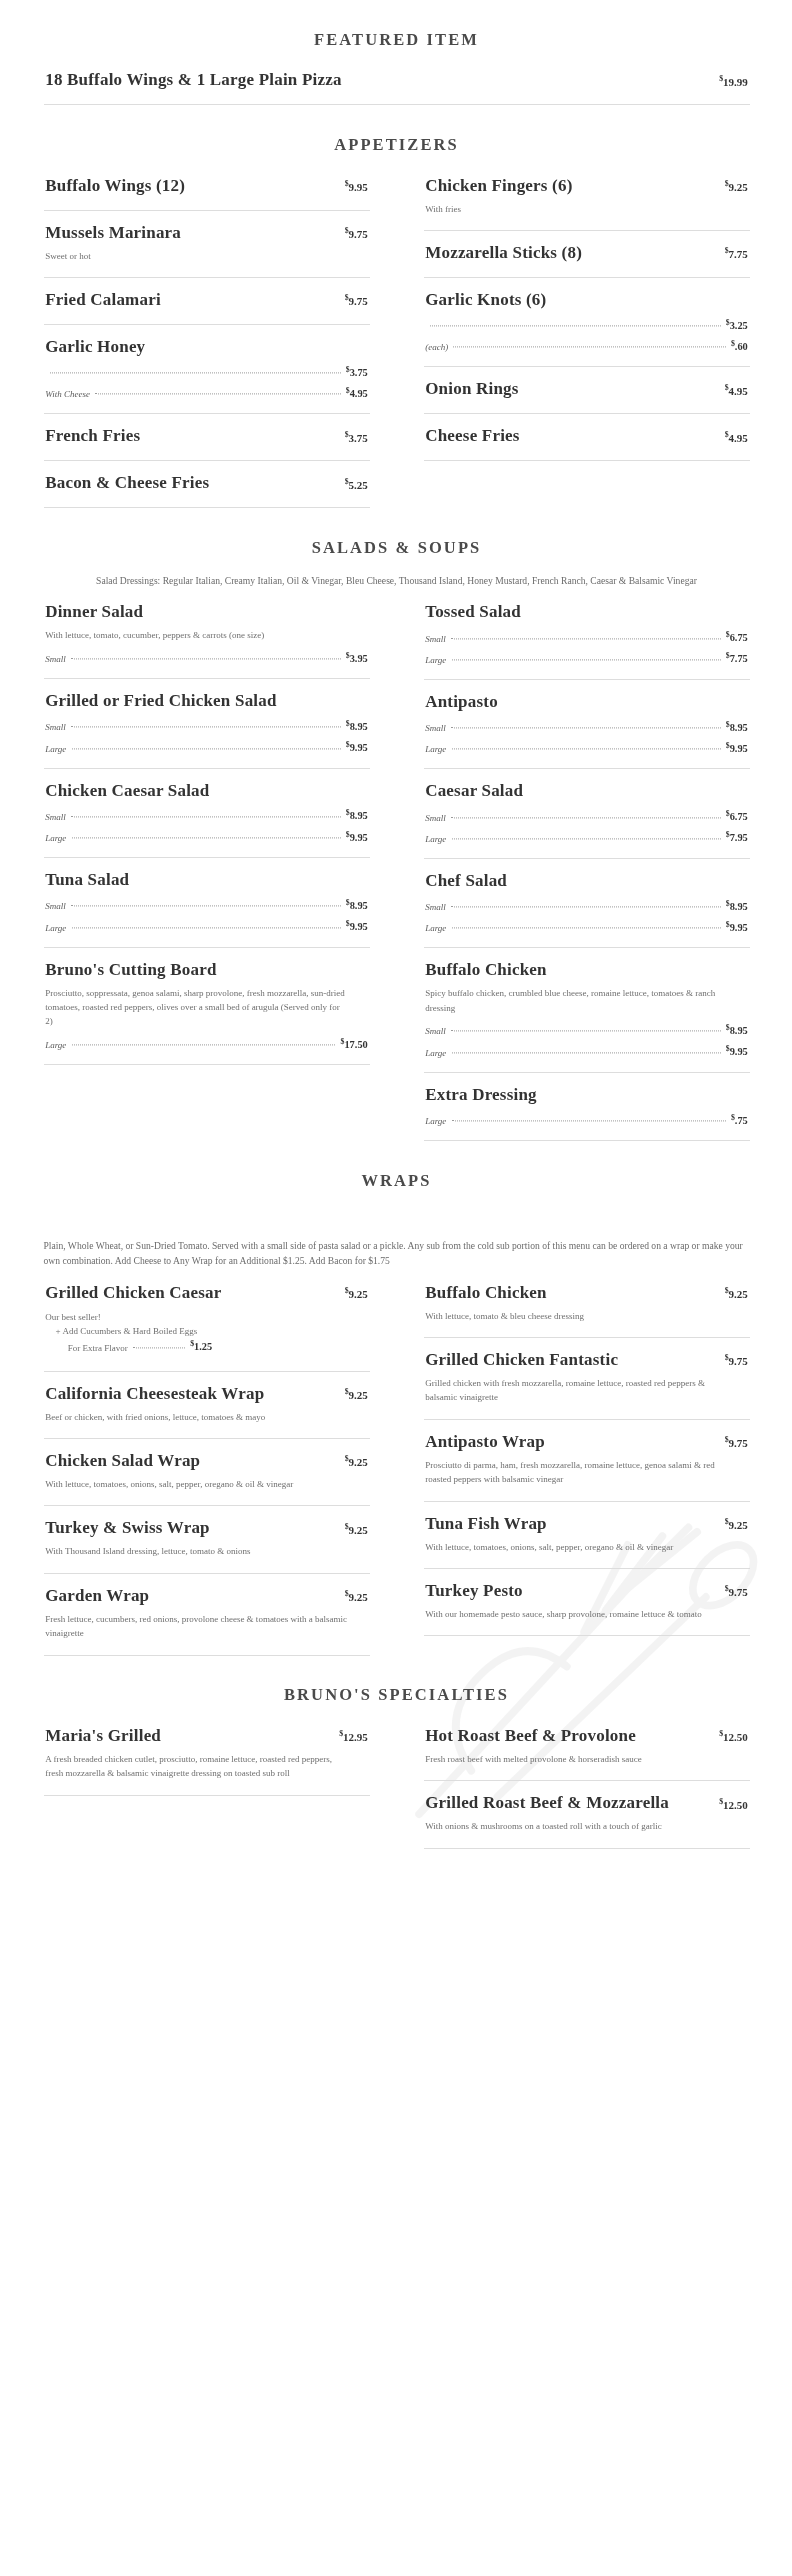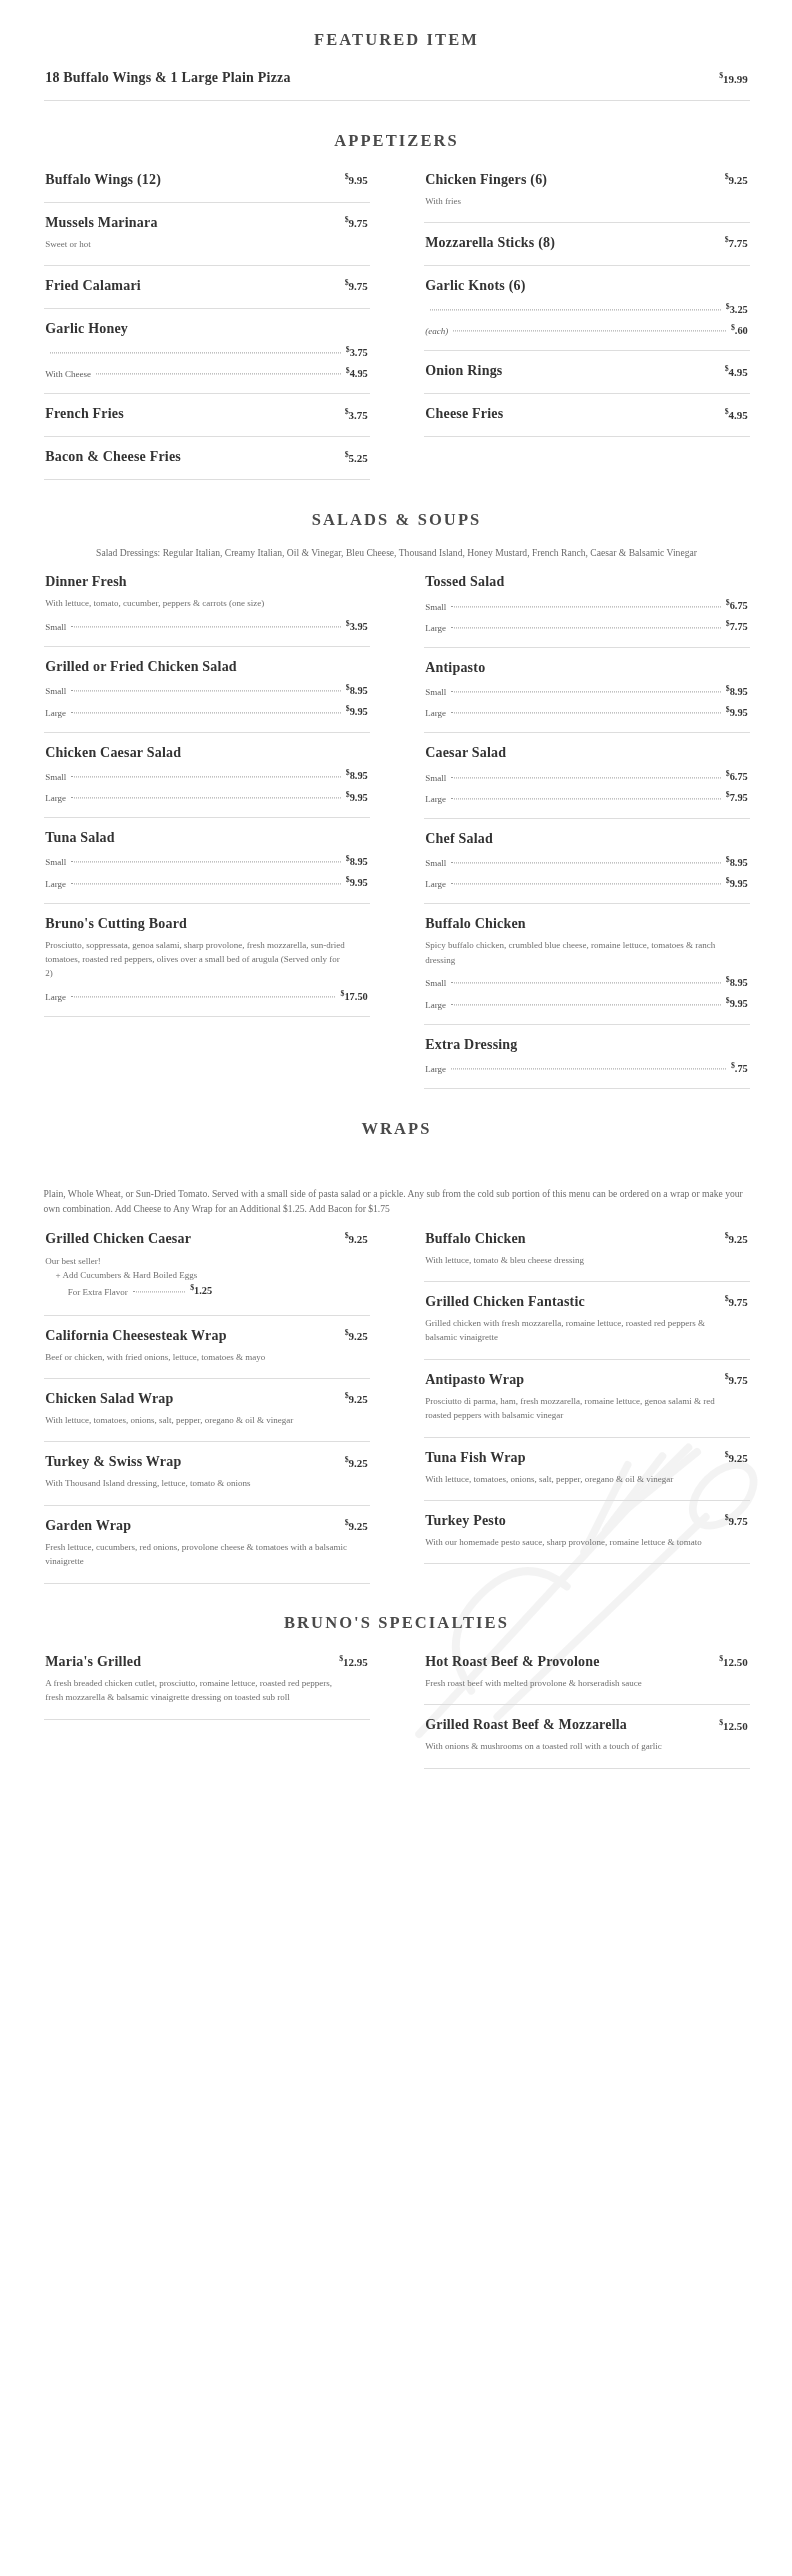--- a/index.html
+++ b/index.html
@@ -74,21 +74,21 @@
   }
   .item:first-child{padding-top:5.2px;}
 
   .item-head{
     display:flex;
     align-items:baseline;
     justify-content:space-between;
     gap:8.7px;
   }
   .item-name{
-    font-size:14px;
+    font-size:17px;
     font-weight:700;
     color:#333333;
     letter-spacing:0.2px;
   }
   .price{
     font-size:11px;
     font-weight:700;
     color:#333333;
     white-space:nowrap;
   }
@@ -103,21 +103,21 @@
   }
 
   .variant{
     display:flex;
     align-items:baseline;
     gap:5.2px;
     margin-top:7.8px;
     font-size:9px;
     color:#5c5c5c;
   }
-  .variant .vname{white-space:nowrap;}
+  .variant .vname{white-space:nowrap;font-style:italic;}
   .variant .vname.italic{font-style:italic;}
   .variant .dots{
     flex:1 1 auto;
     border-bottom:0.9px dotted #9a9a9a;
     transform:translateY(-2.6px);
     min-width:17.4px;
   }
   .variant .vprice{
     font-size:10.4px;
     font-weight:700;
@@ -277,21 +277,21 @@
         </div>
       </section>
       <section>
         <h2 class="section-title">SALADS &amp; SOUPS</h2>
         <div class="inner">
           <div class="section-note">Salad Dressings: Regular Italian, Creamy Italian, Oil &amp; Vinegar, Bleu Cheese, Thousand Island, Honey Mustard, French Ranch, Caesar &amp; Balsamic Vinegar</div>
           <div class="cols">
             <div class="col">
               <div class="item">
                 <div class="item-head">
-                  <span class="item-name">Dinner Fresh</span>
+                  <span class="item-name">Dinner Salad</span>
                 </div>
                 <div class="desc">With lettuce, tomato, cucumber, peppers &amp; carrots (one size)</div>
                 <div class="variant">
                   <span class="vname">Small</span>
                   <span class="dots"></span>
                   <span class="vprice"><span class="cur">$</span>3.95</span>
                 </div>
               </div>
               <div class="item">
                 <div class="item-head">

